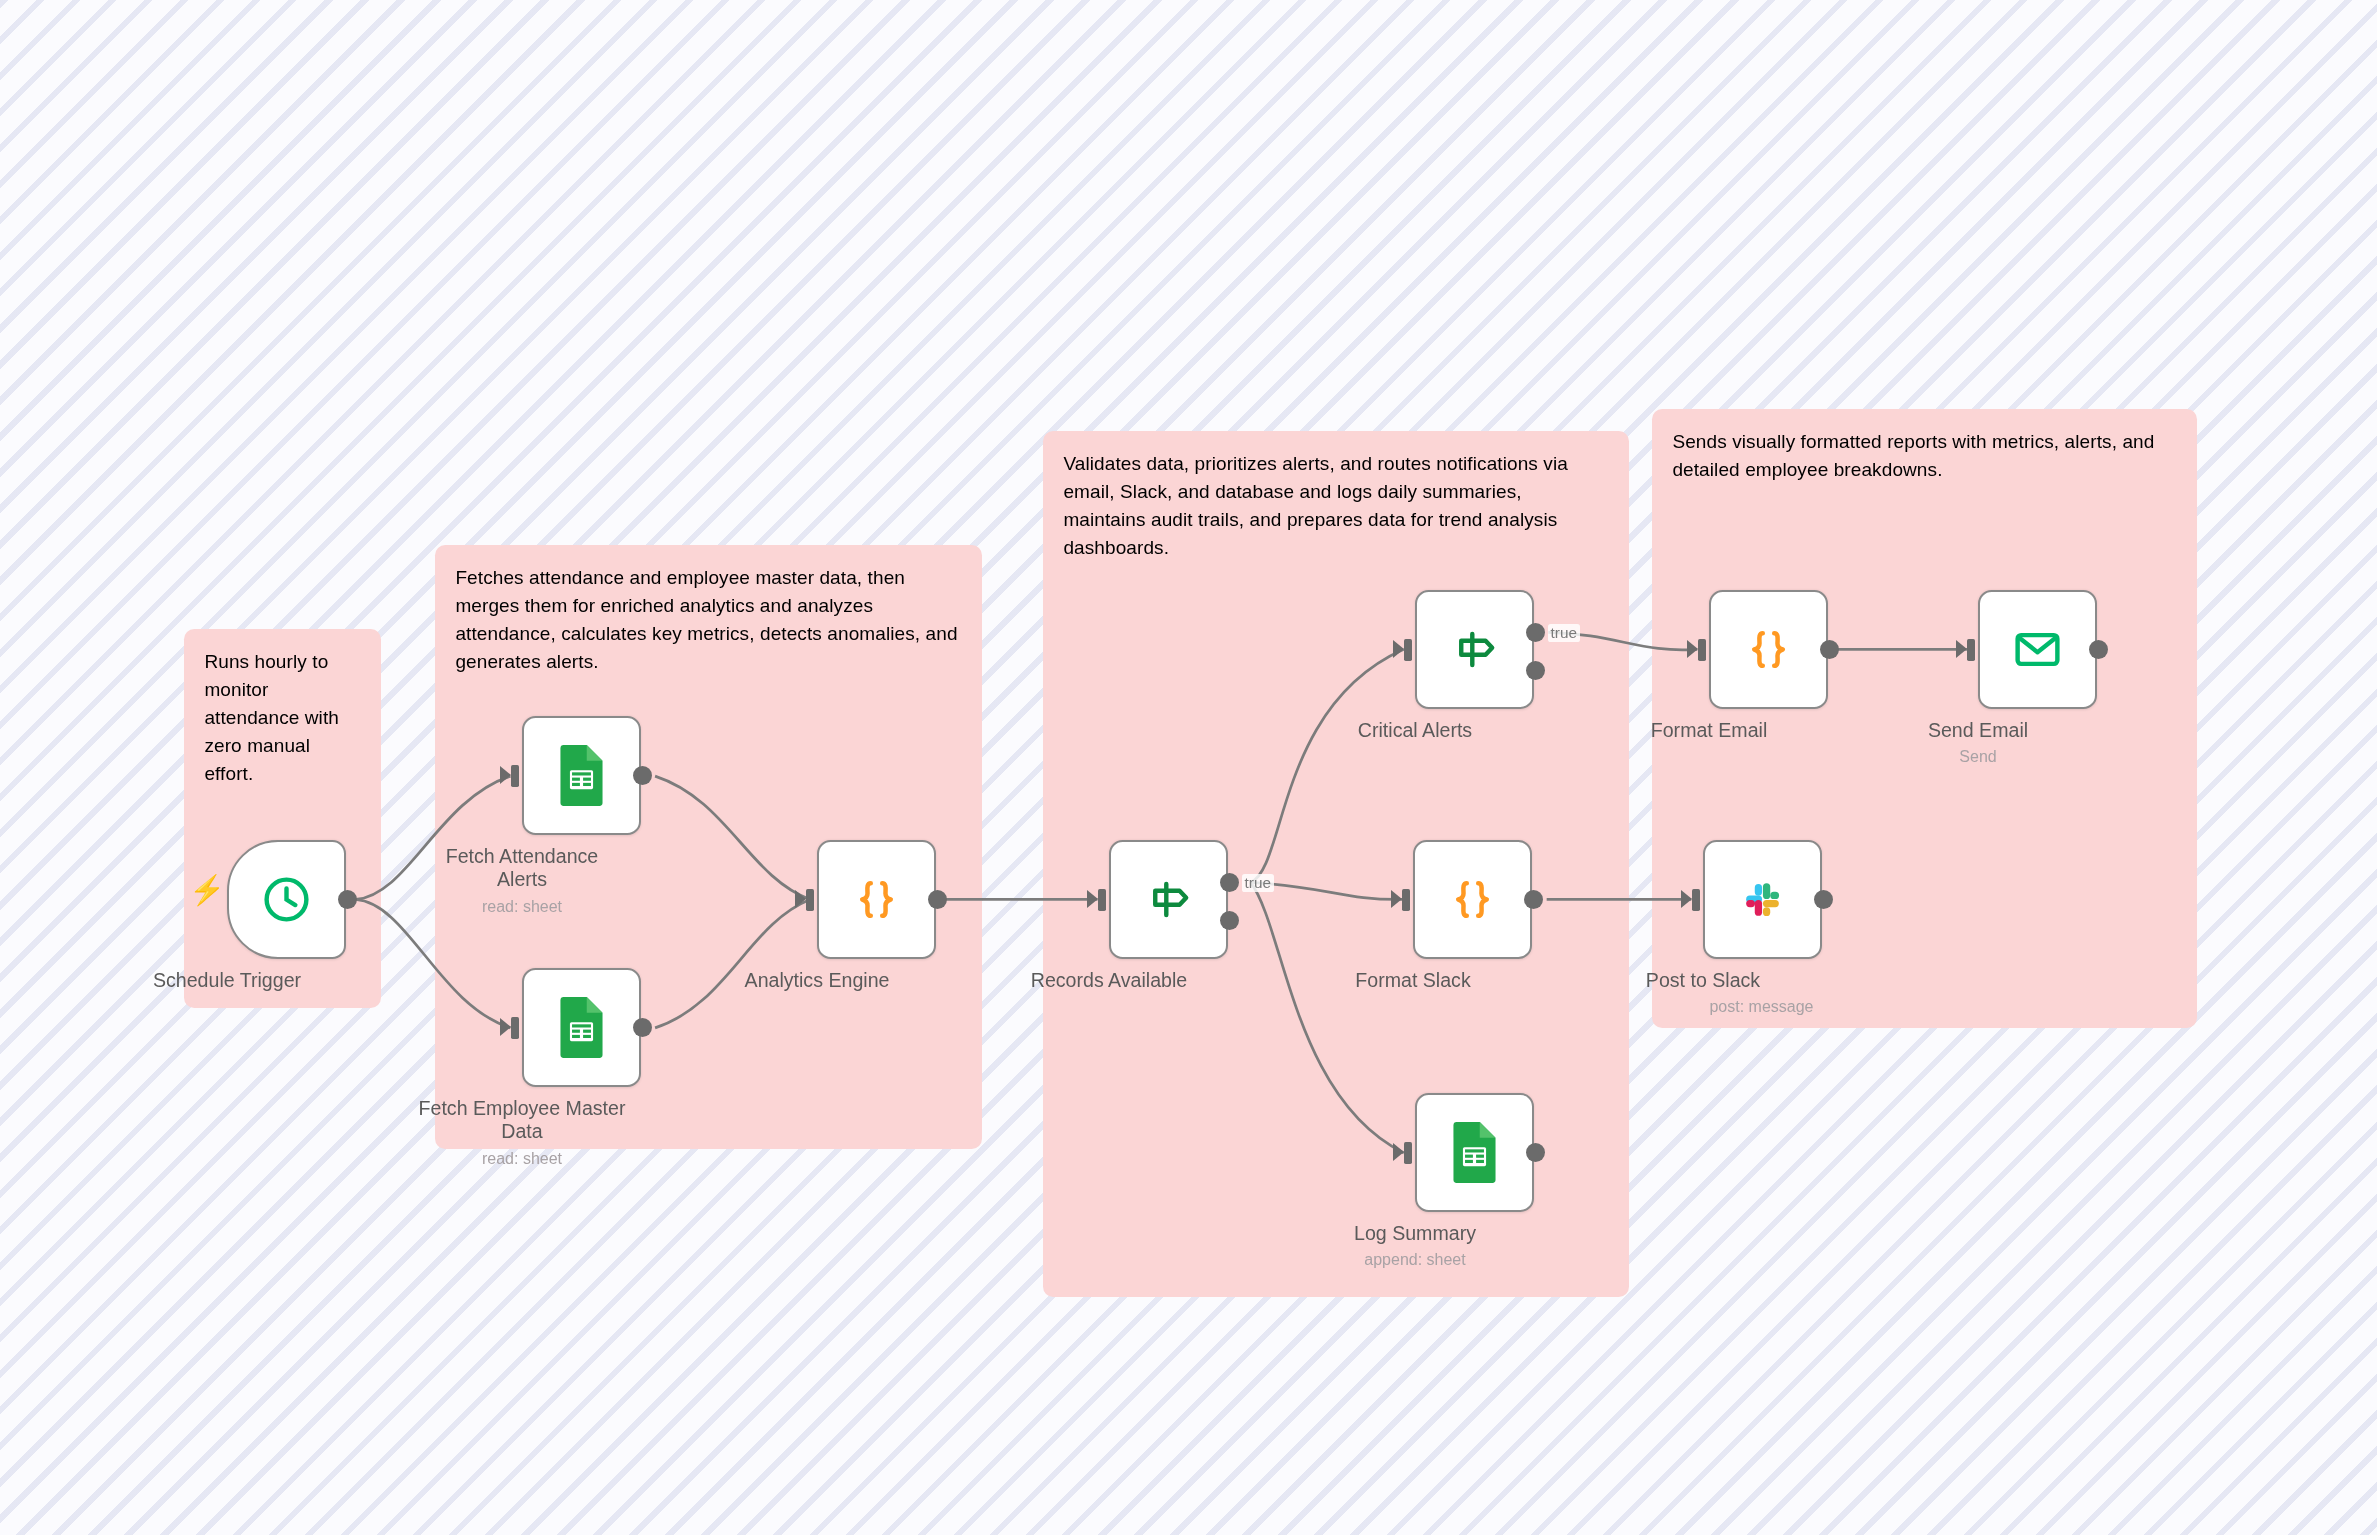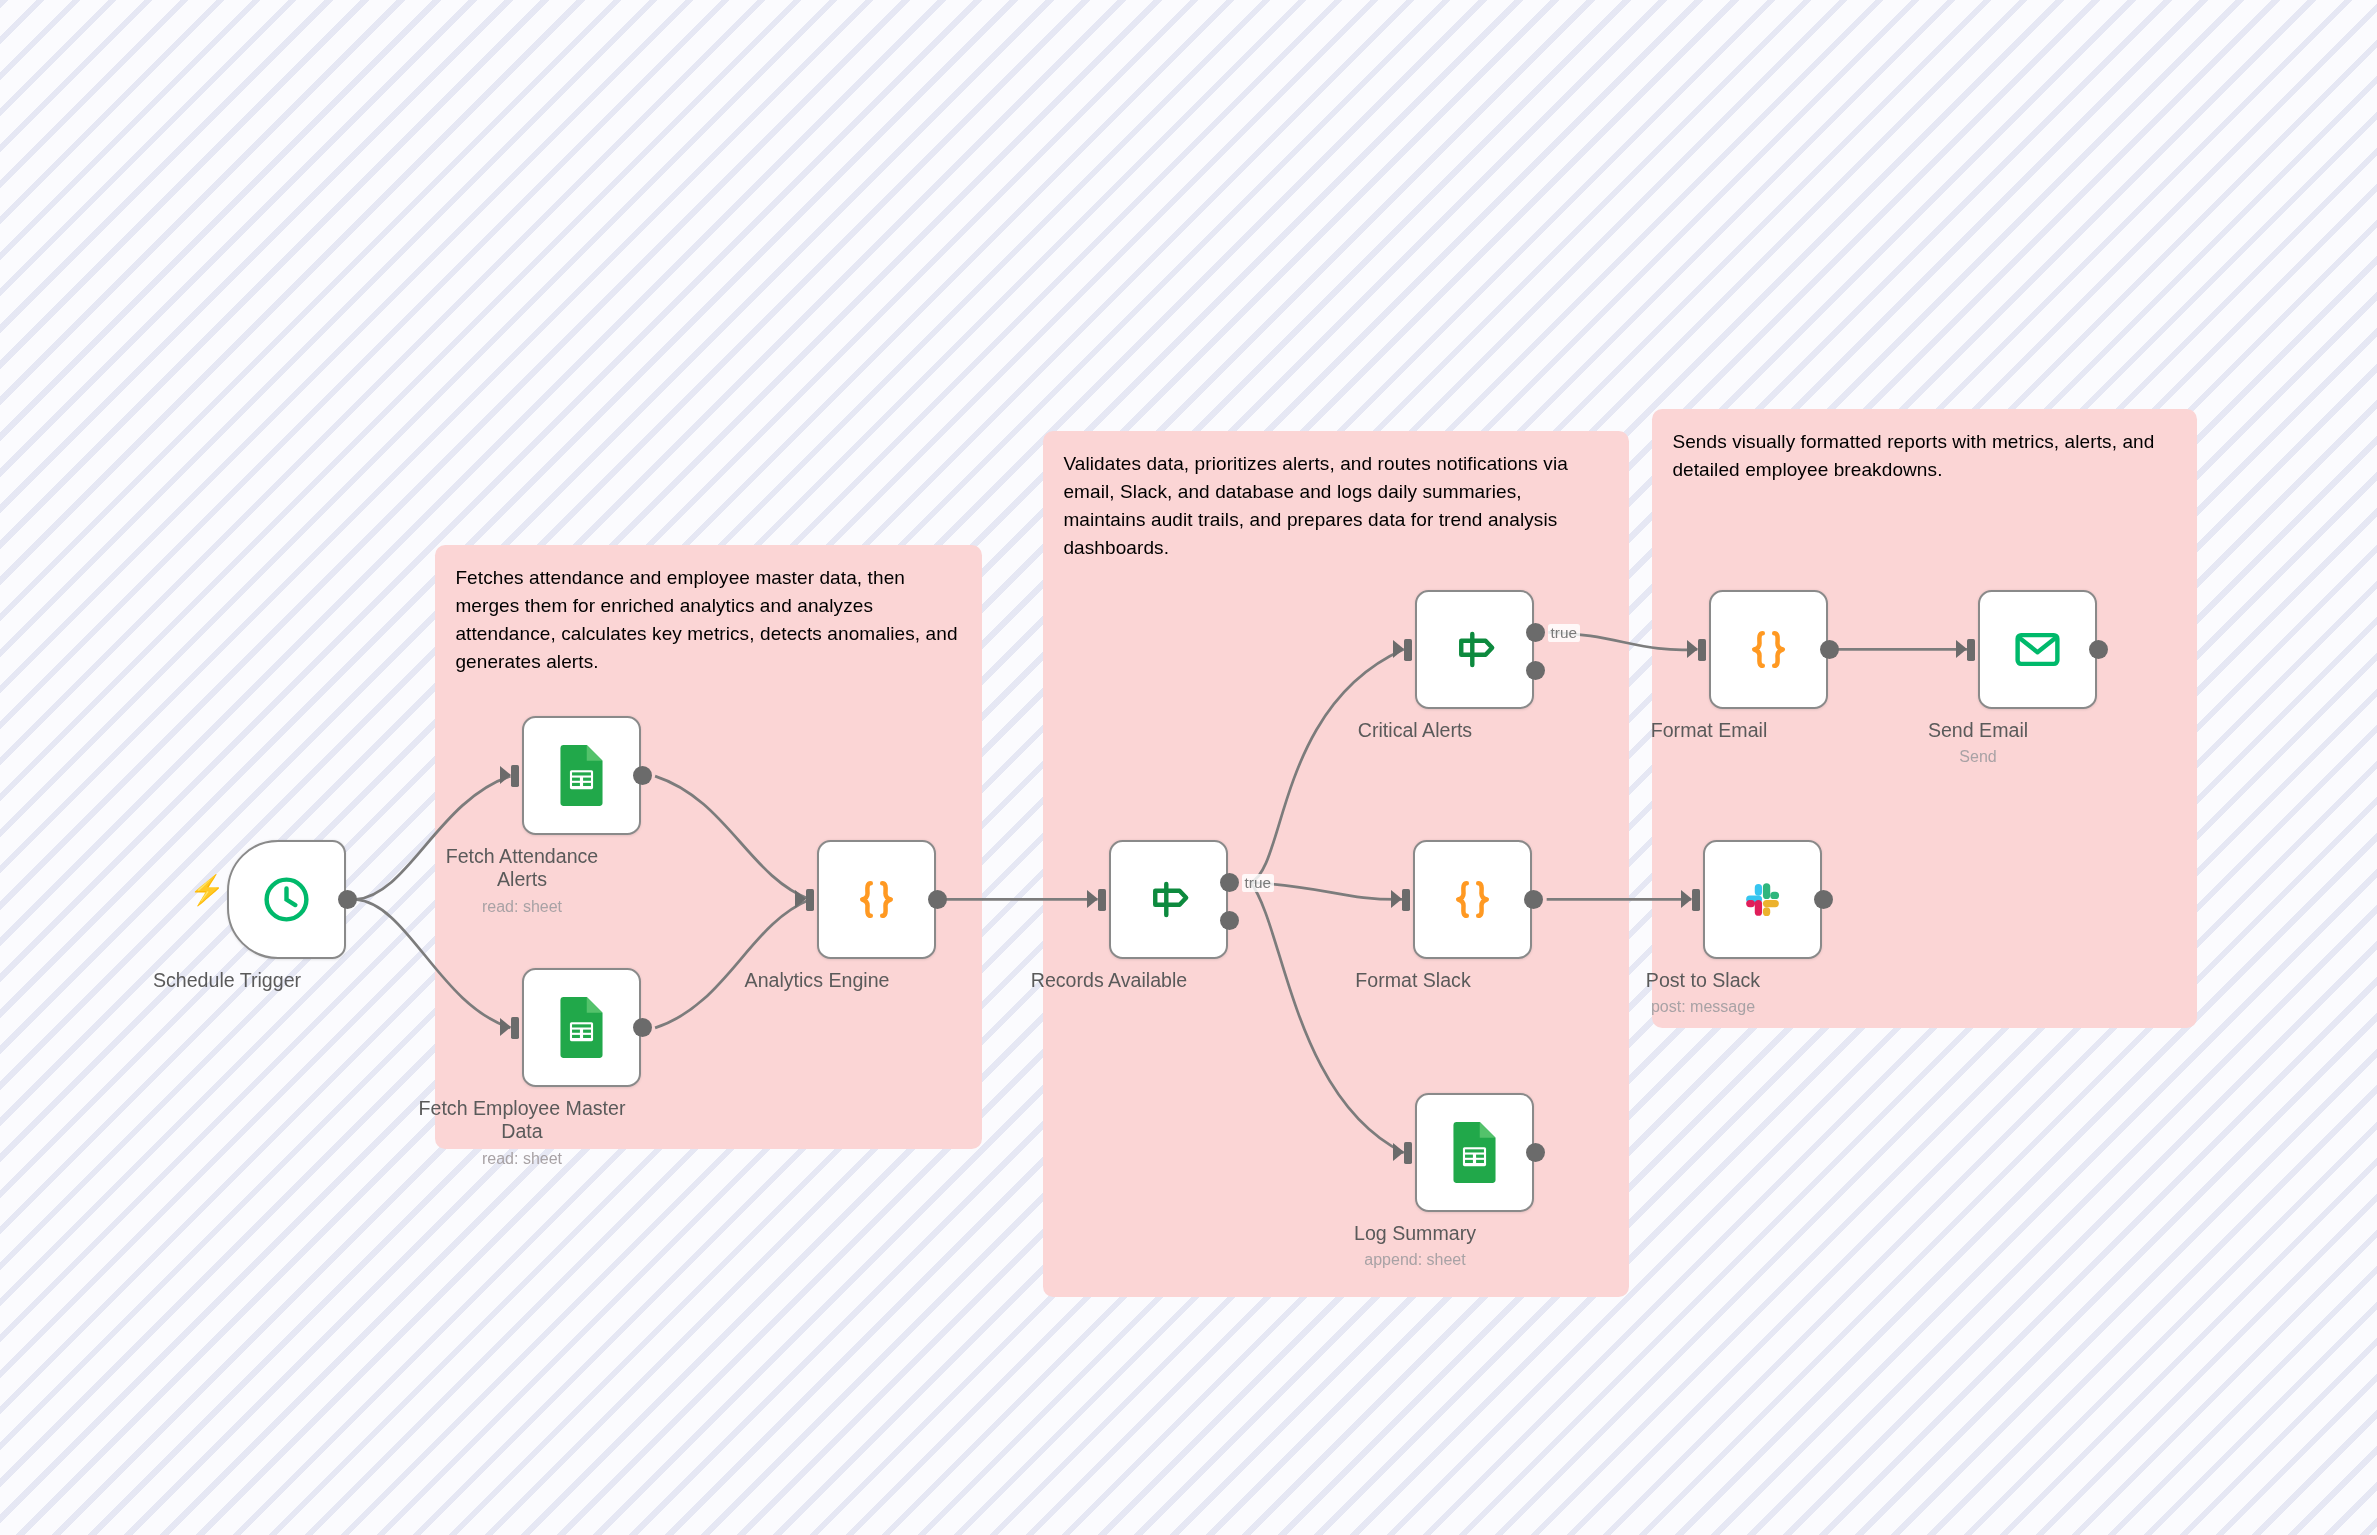--- a/index.html
+++ b/index.html
@@ -127,20 +127,23 @@
   }
 
   
   .icon { display:block; }
 </style>
 </head>
 <body>
 
 <div id="canvas">
 
+  <div class="sticky" style="left:184px; top:629px; width:197px; height:379px;">
+    <div class="sticky-text">Runs hourly to monitor attendance with zero manual effort.</div>
+  </div>
 
   <div class="sticky" style="left:435px; top:545px; width:547px; height:604px;">
     <div class="sticky-text">Fetches attendance and employee master data, then merges them for enriched analytics and analyzes attendance, calculates key metrics, detects anomalies, and generates alerts.</div>
   </div>
 
   <div class="sticky" style="left:1043px; top:431px; width:586px; height:866px;">
     <div class="sticky-text">Validates data, prioritizes alerts, and routes notifications via email, Slack, and database and logs daily summaries, maintains audit trails, and prepares data for trend analysis dashboards.</div>
   </div>
 
   <div class="sticky" style="left:1652px; top:409px; width:545px; height:619px;">
@@ -348,17 +351,17 @@
 
         <rect x="12.2" y="12.2" width="7.2" height="3.3" rx="1.65" fill="#ecb22e"></rect>
         <rect x="12.2" y="15.5" width="3.3" height="4.0" rx="1.65" fill="#ecb22e"></rect>
 
         <rect x="8.5" y="12.2" width="3.3" height="7.2" rx="1.65" fill="#e01e5a"></rect>
         <rect x="4.6" y="12.2" width="4.0" height="3.3" rx="1.65" fill="#e01e5a"></rect>
       </svg>
     </div>
     <div class="port-out" style="left:111px; top:50px;"></div>
     <div class="node-label">Post to Slack</div>
-    <div class="node-sub" style="top:158px;">post: message</div>
+    <div class="node-sub" style="top:158px;text-align:right;">post: message</div>
   </div>
 
 </div>
 
 
 </body></html>

